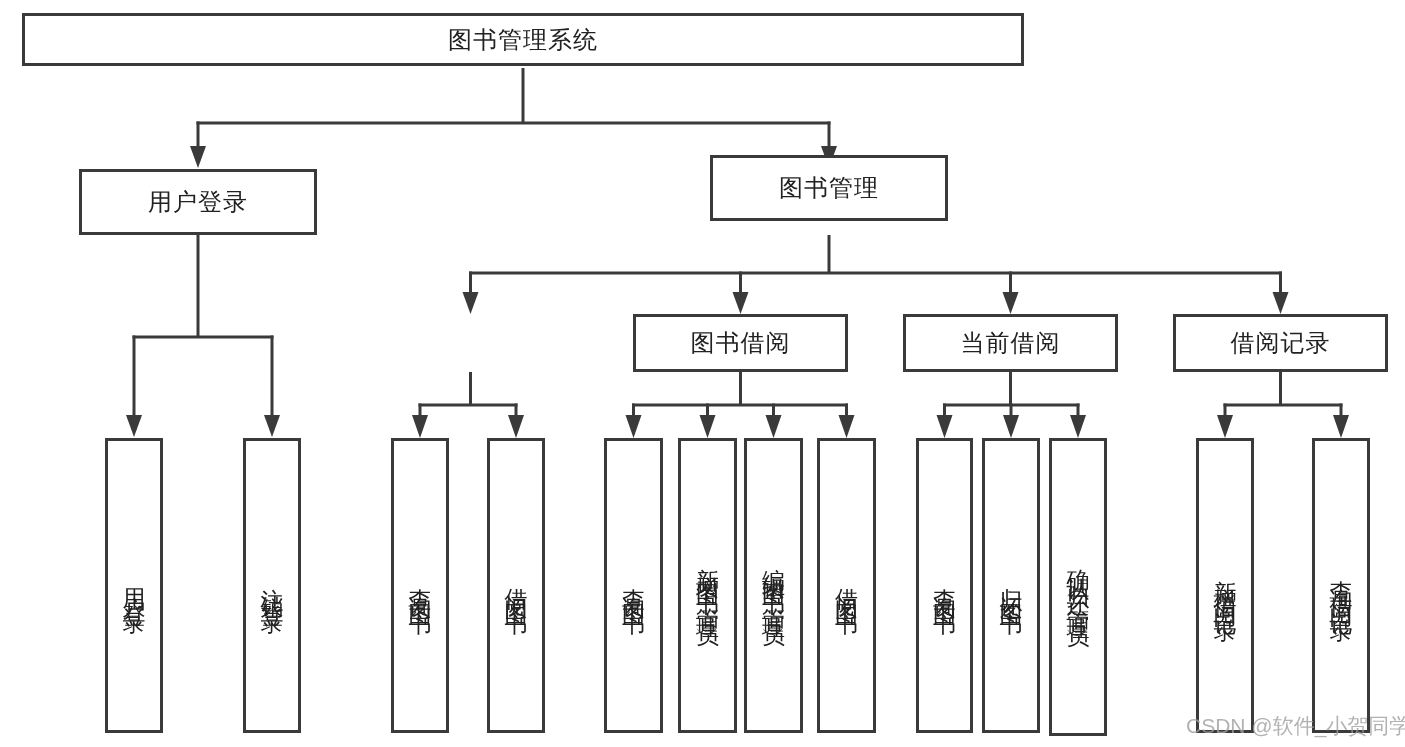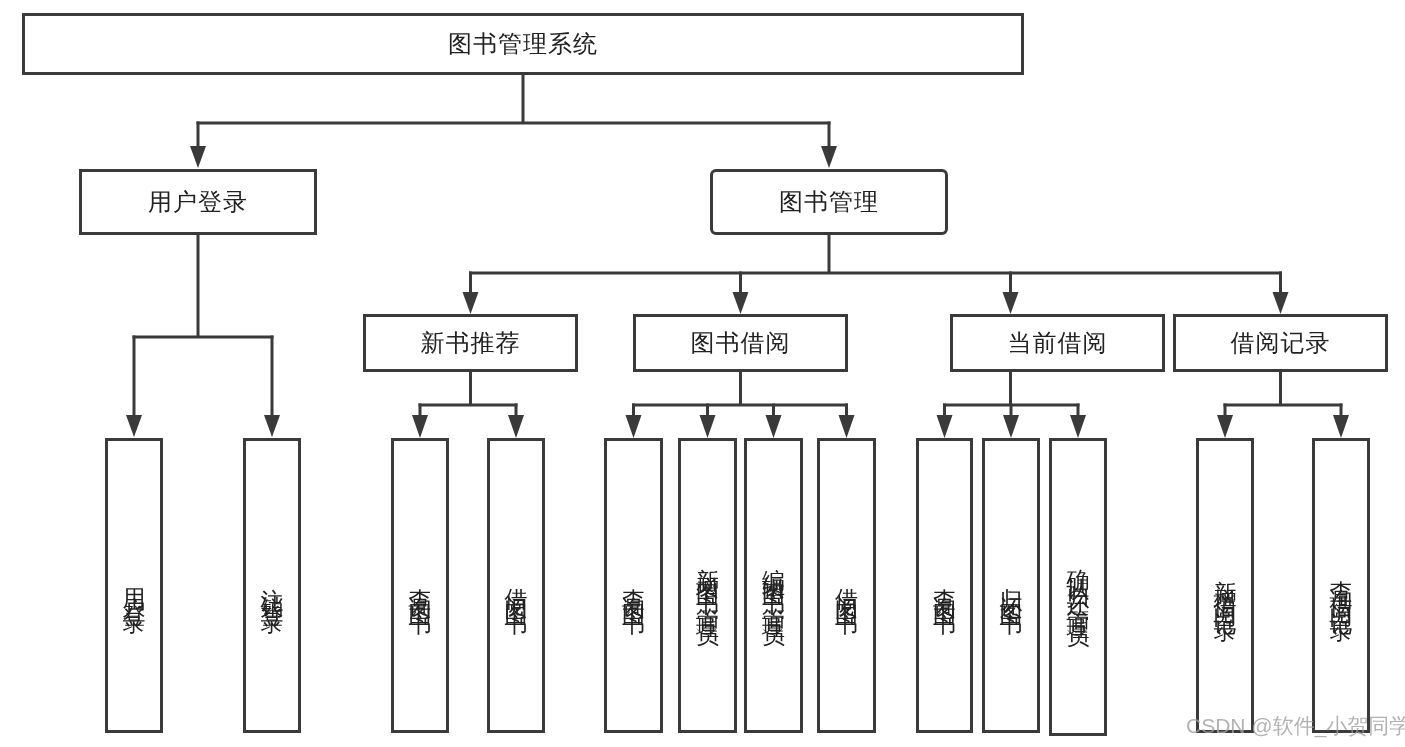--- a/index.html
+++ b/index.html
@@ -144,38 +144,35 @@
     <g>
       <line x1="1280.5" y1="372" x2="1280.5" y2="405"></line>
       <line x1="1223.5" y1="405" x2="1342.5" y2="405"></line>
       <line x1="1225" y1="403.5" x2="1225" y2="419"></line>
       <polygon points="1217,415 1233,415 1225,438"></polygon>
       <line x1="1341" y1="403.5" x2="1341" y2="419"></line>
       <polygon points="1333,415 1349,415 1341,438"></polygon>
     </g>
   </svg>
 
-  <div class="node node--root" style="left:22px; top:13px; width:1002px; height:62px;">
+  <div class="node node--root" style="left:22px; top:13px; width:1002px; height:53px;">
     <span class="hlabel">图书管理系统</span>
   </div>
 
   <div class="node" style="left:79px; top:169px; width:238px; height:66px;">
     <span class="hlabel">用户登录</span>
   </div>
-  <div class="node" style="left:710px; top:169px; width:238px; height:66px;border-radius:6px;">
+  <div class="node" style="left:710px; top:155px; width:238px; height:66px;">
     <span class="hlabel">图书管理</span>
   </div>
 
-  <div class="node" style="left:363px; top:314px; width:215px; height:58px;">
-    <span class="hlabel">新书推荐</span>
-  </div>
   <div class="node" style="left:633px; top:314px; width:215px; height:58px;font-family:Liberation Serif, serif;">
     <span class="hlabel">图书借阅</span>
   </div>
-  <div class="node" style="left:903px; top:314px; width:215px; height:58px;margin-left:47px;">
+  <div class="node" style="left:903px; top:314px; width:215px; height:58px;">
     <span class="hlabel">当前借阅</span>
   </div>
   <div class="node" style="left:1173px; top:314px; width:215px; height:58px;">
     <span class="hlabel">借阅记录</span>
   </div>
 
   <div class="node" style="left:105px; top:438px; width:58px; height:295px;">
     <span class="vtext">用户登录</span>
   </div>
   <div class="node" style="left:243px; top:438px; width:58px; height:295px;">

